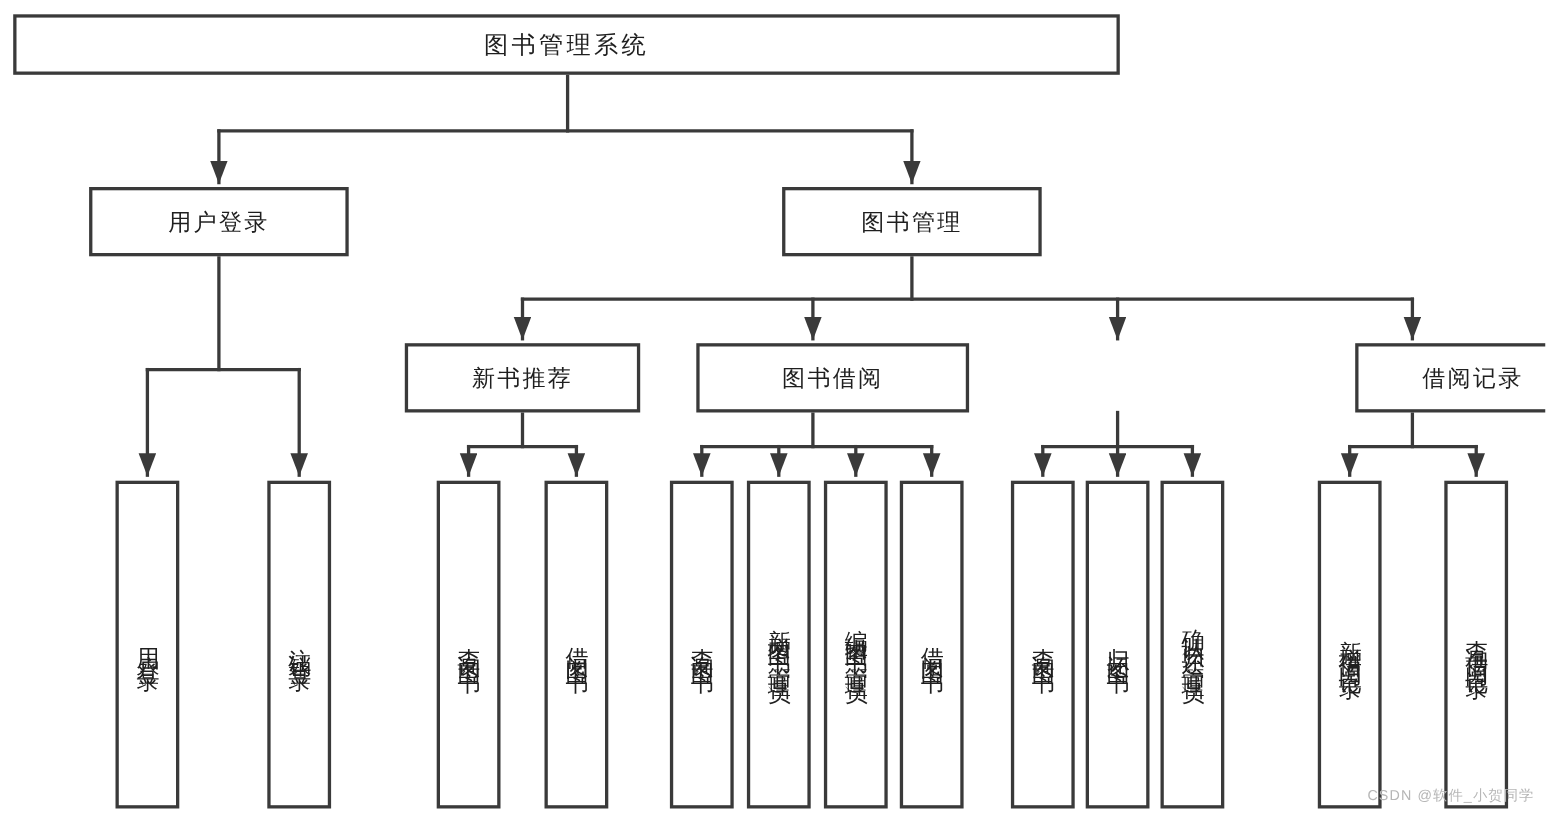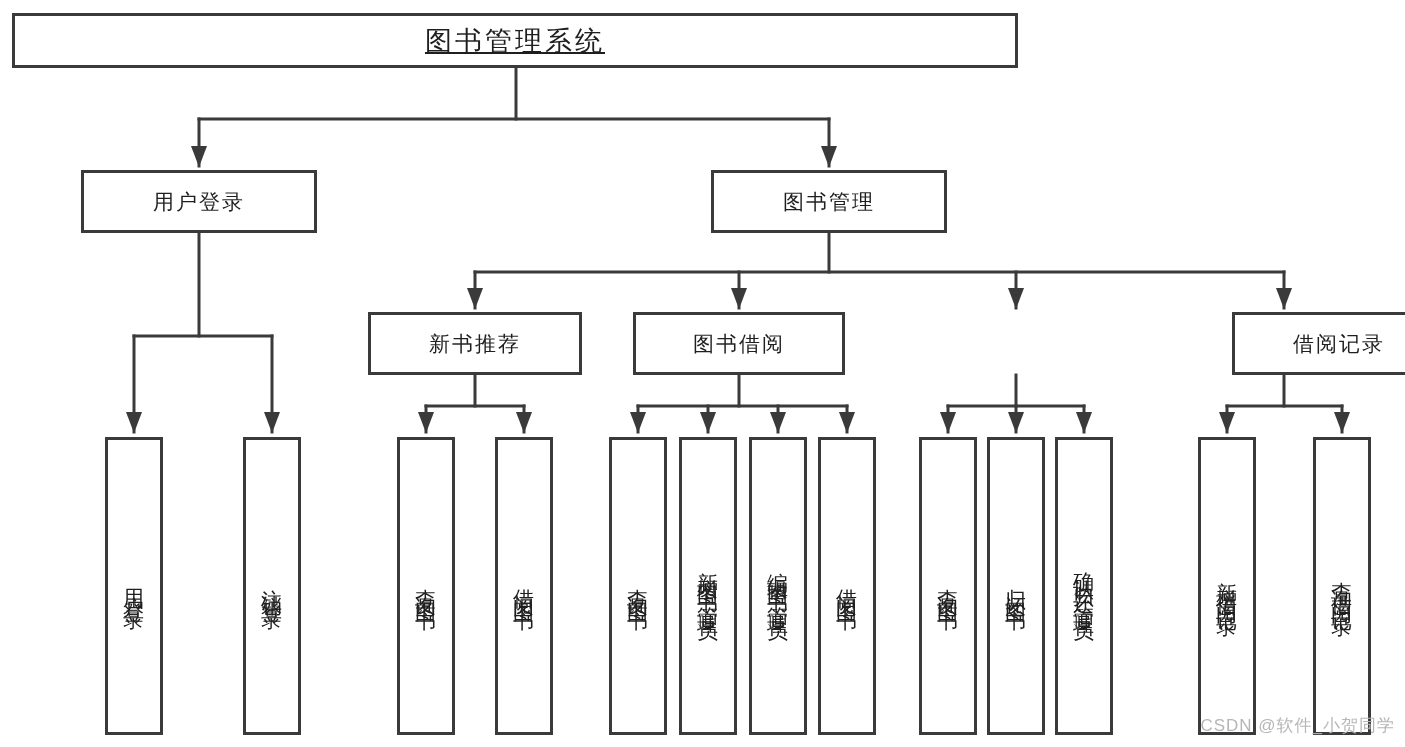--- a/index.html
+++ b/index.html
@@ -22,34 +22,34 @@
   .node{
     position:absolute;
     box-sizing:border-box;
     border:3px solid var(--line);
     background:var(--background);
     display:flex;align-items:center;justify-content:center;
     color:var(--text);
   }
   .hbox{height:63px;}
   .lbl{font-size:21px;letter-spacing:2px;white-space:nowrap;}
-  .title-lbl{font-size:27px;letter-spacing:3px;text-decoration:underline;}
+  .title-lbl{font-size:22px;letter-spacing:3px;}
   .leaf{top:437px;width:58px;height:298px;}
   .vlbl{
     writing-mode:vertical-rl;
     text-orientation:mixed;
     font-size:21px;
     letter-spacing:7px;
     line-height:1;
     white-space:nowrap;
   }
   .watermark{
     position:absolute;
     top:714px;right:10px;
-    font-size:17px;
+    font-size:13px;
     color:var(--watermark);
     letter-spacing:1px;
     z-index:5;
     white-space:nowrap;
   }
 </style>
 </head>
 <body>
 
 <div class="canvas">
@@ -123,21 +123,21 @@
   <div class="node hbox" style="left:81px;top:170px;width:236px">
     <span class="lbl">用户登录</span>
   </div>
   <div class="node hbox" style="left:711px;top:170px;width:236px">
     <span class="lbl">图书管理</span>
   </div>
 
   <div class="node hbox" style="left:368px;top:312px;width:214px">
     <span class="lbl">新书推荐</span>
   </div>
-  <div class="node hbox" style="left:633px;top:312px;width:212px">
+  <div class="node hbox" style="left:633px;top:312px;width:248px">
     <span class="lbl">图书借阅</span>
   </div>
   <div class="node hbox" style="left:1232px;top:312px;width:214px">
     <span class="lbl">借阅记录</span>
   </div>
 
   <div class="node leaf" style="left:105px">
     <span class="vlbl">用户登录</span>
   </div>
   <div class="node leaf" style="left:243px">

